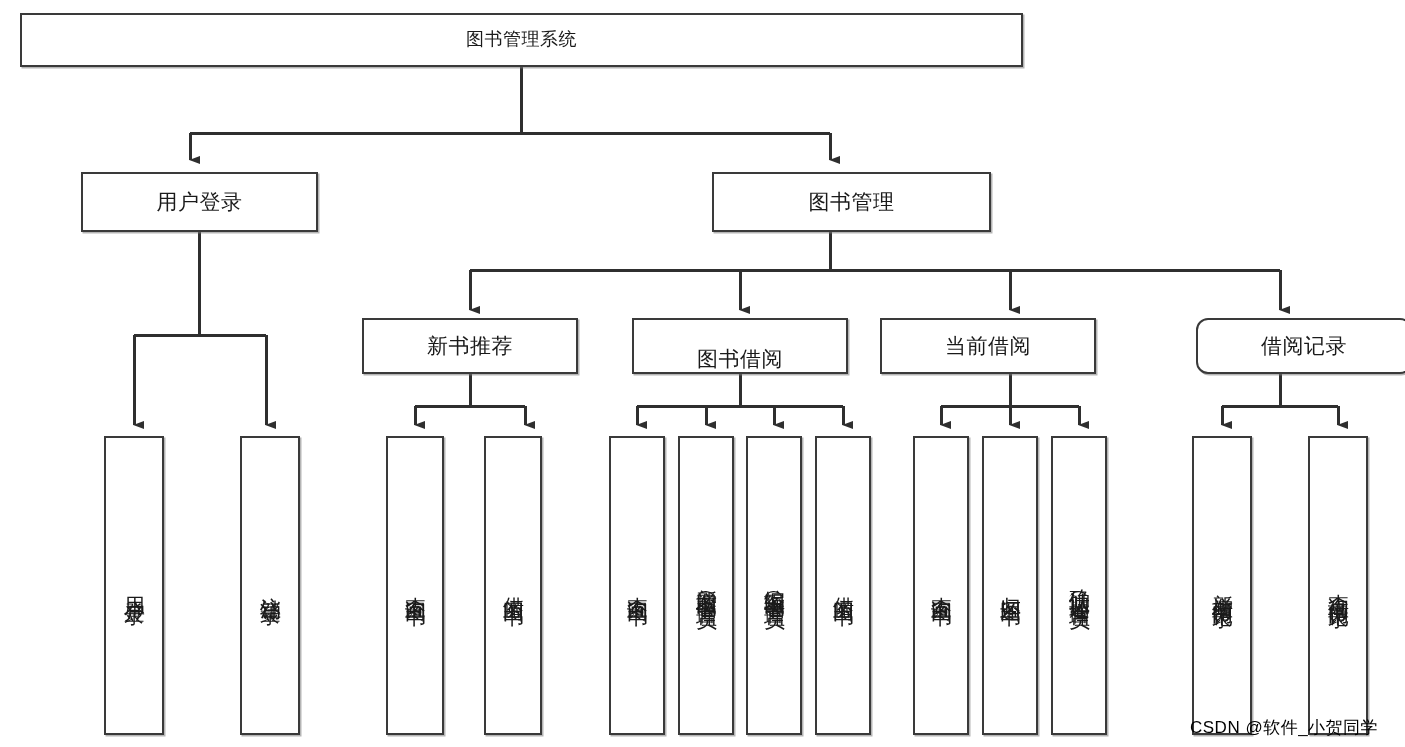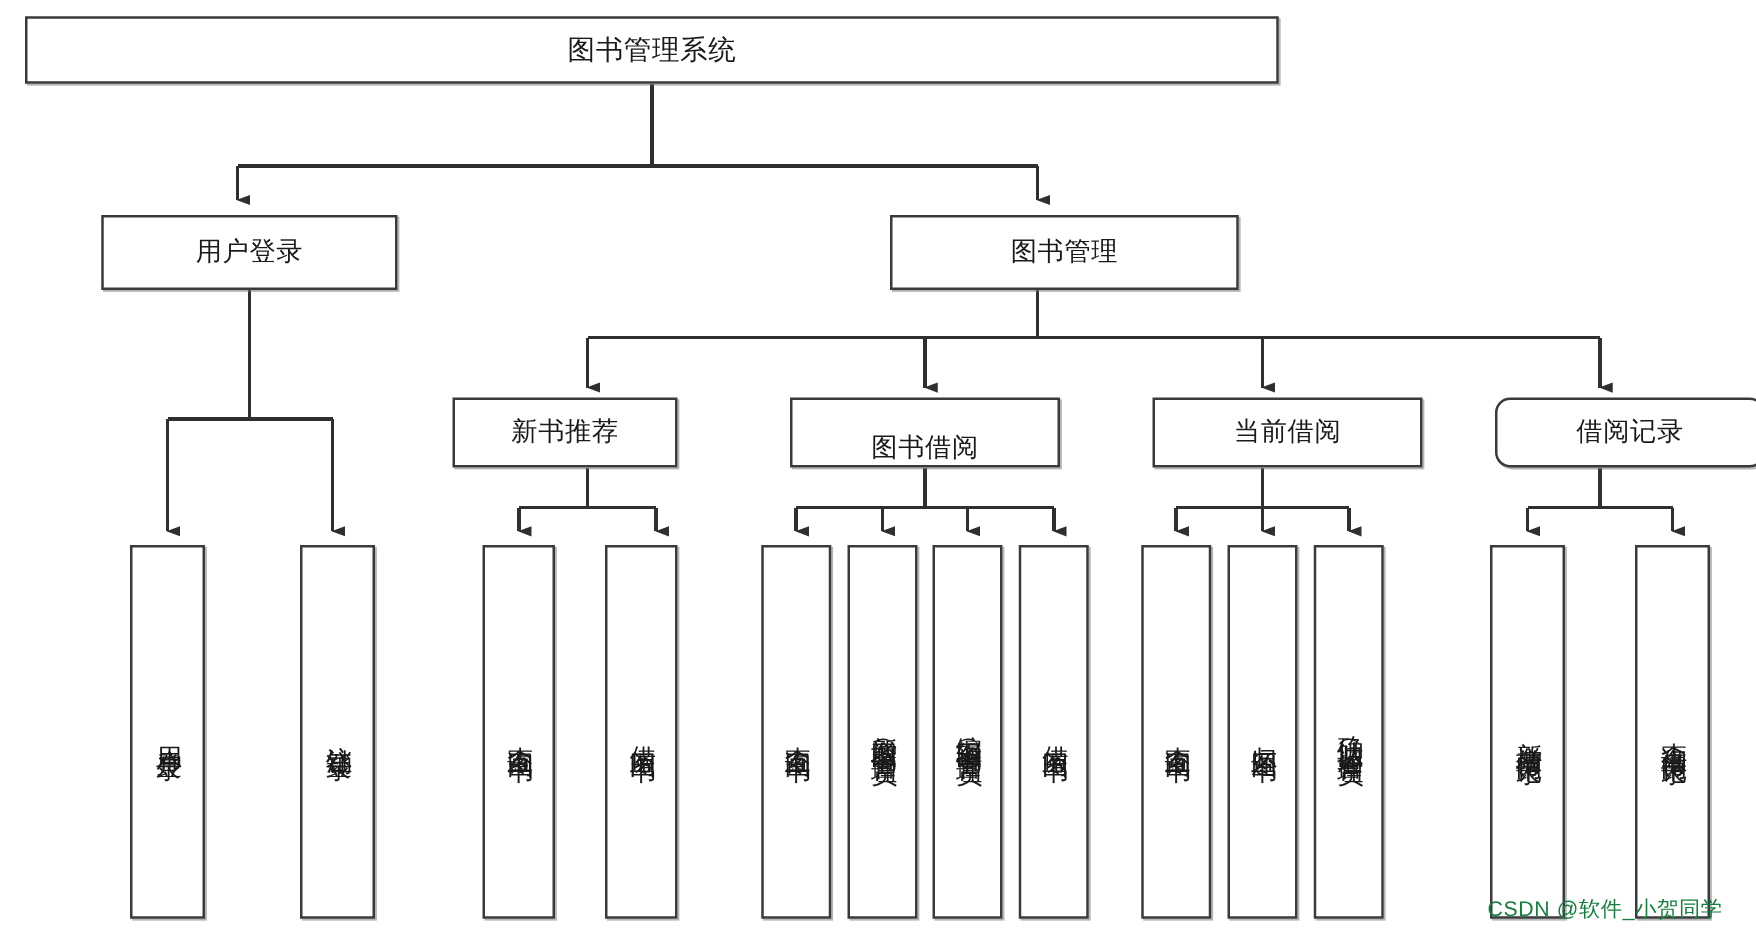--- a/index.html
+++ b/index.html
@@ -42,24 +42,24 @@
     letter-spacing: 0.5px;
     text-align: center;
     white-space: nowrap;
   }
   .node-box.vertical .node-label {
     writing-mode: vertical-rl;
     text-orientation: upright;
     letter-spacing: 3px;
     font-size: 21px;
   }
-  .node-box.root .node-label { font-size: 22px; }
+  .node-box.root .node-label { font-size: 18px; }
   .watermark {
     position: absolute;
-    color: #15803d;
+    color: #000000;
     font-size: 17px;
     white-space: nowrap;
     letter-spacing: 0.5px;
     pointer-events: none;
   }
 </style>
 </head>
 <body>
 
 <div id="diagram-root">
@@ -118,27 +118,27 @@
     <span class="node-label">图书管理系统</span>
   </div>
 
   <div class="node-box" style="left:81px; top:172px; width:237px; height:60px;">
     <span class="node-label">用户登录</span>
   </div>
   <div class="node-box" style="left:712px; top:172px; width:279px; height:60px;">
     <span class="node-label">图书管理</span>
   </div>
 
-  <div class="node-box" style="left:362px; top:318px; width:180px; height:56px;">
+  <div class="node-box" style="left:362px; top:318px; width:216px; height:56px;">
     <span class="node-label">新书推荐</span>
   </div>
   <div class="node-box" style="left:632px; top:318px; width:216px; height:56px;align-items:flex-end;">
     <span class="node-label">图书借阅</span>
   </div>
-  <div class="node-box" style="left:922px; top:318px; width:216px; height:56px;">
+  <div class="node-box" style="left:880px; top:318px; width:216px; height:56px;">
     <span class="node-label">当前借阅</span>
   </div>
   <div class="node-box" style="left:1196px; top:318px; width:216px; height:56px;border-radius:12px;">
     <span class="node-label">借阅记录</span>
   </div>
 
   <div class="node-box vertical" style="left:104px; top:436px; width:60px; height:299px;">
     <span class="node-label">用户登录</span>
   </div>
   <div class="node-box vertical" style="left:240px; top:436px; width:60px; height:299px;">

